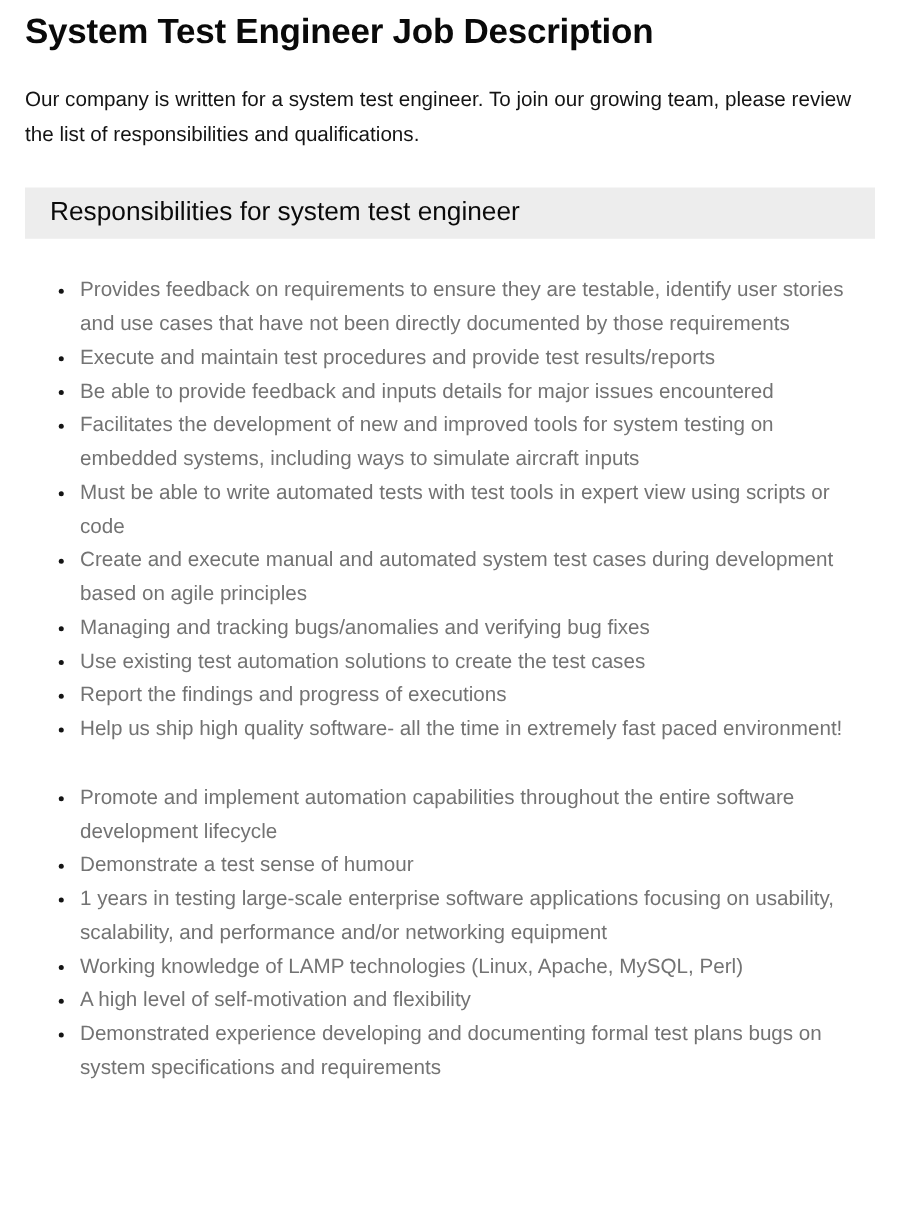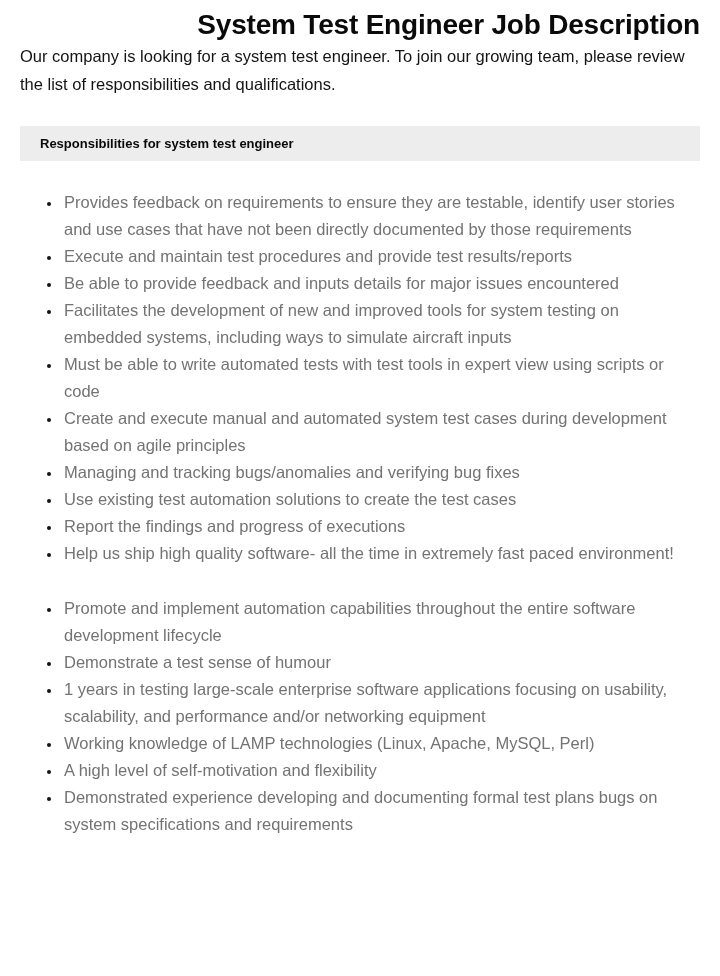--- a/index.html
+++ b/index.html
@@ -14,40 +14,41 @@
     overflow: hidden;
   }
   .page {
     width: 720px;
     padding: 0 20px;
   }
   .page-title {
     font-size: 28px;
     line-height: 1.2;
     font-weight: 700;
-    text-align: right;
+    text-align: left;
     letter-spacing: -0.2px;
     padding-top: 8px;
+    margin-bottom: 24px;
     color: #0a0a0a;
   }
   .intro {
     font-size: 16.5px;
     line-height: 28px;
     color: #141414;
   }
   .section {
     margin-top: 28px;
   }
   .section-header {
     background: #ededed;
     padding: 8px 20px 9px 20px;
   }
   .section-header span {
-    font-size: 13px;
-    font-weight: 700;
+    font-size: 21px;
+    font-weight: 400;
     color: #0a0a0a;
   }
   .bullet-list {
     margin-top: 28px;
     padding-left: 42px;
     list-style: disc outside;
   }
   .bullet-list li {
     font-size: 16.5px;
     line-height: 27px;
@@ -59,21 +60,21 @@
     color: #141414;
   }
 </style>
 </head>
 <body>
 
 <div class="page">
 
   <h1 class="page-title">System Test Engineer Job Description</h1>
 
-  <p class="intro">Our company is looking for a system test engineer. To join our growing team, please review the list of responsibilities and qualifications.</p>
+  <p class="intro">Our company is written for a system test engineer. To join our growing team, please review the list of responsibilities and qualifications.</p>
 
   <div class="section">
     <div class="section-header">
       <span>Responsibilities for system test engineer</span>
     </div>
     <ul class="bullet-list">
         <li>Provides feedback on requirements to ensure they are testable, identify user stories and use cases that have not been directly documented by those requirements</li>
         <li>Execute and maintain test procedures and provide test results/reports</li>
         <li>Be able to provide feedback and inputs details for major issues encountered</li>
         <li>Facilitates the development of new and improved tools for system testing on embedded systems, including ways to simulate aircraft inputs</li>

